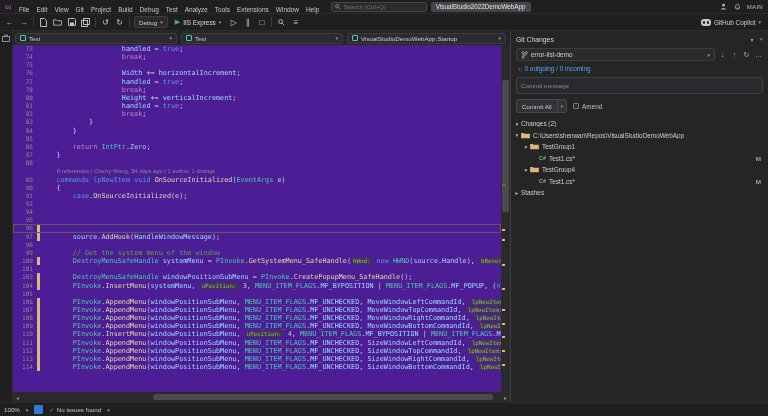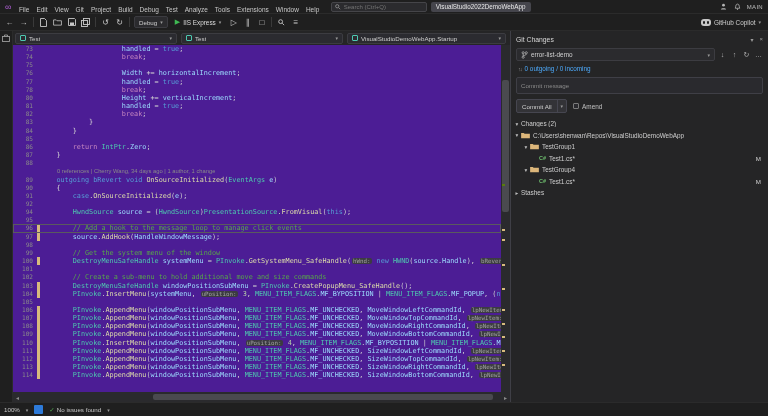--- a/index.html
+++ b/index.html
@@ -298,51 +298,49 @@
               <div class="code"></div>
             </div>
             <div class="cl lens">
               <div class="gut"></div>
               <div class="chg"></div>
               <div class="code">0 references | Cherry Wang, 34 days ago | 1 author, 1 change</div>
             </div>
             <div class="cl">
               <div class="gut">89</div>
               <div class="chg"></div>
-              <div class="code">    <span class="k">outgoing</span><span class="p"> </span><span class="k">bRevert</span><span class="p"> </span><span class="k">void</span><span class="p"> </span><span class="m">OnSourceInitialized</span><span class="p">(</span><span class="t">EventArgs</span><span class="p"> </span><span class="v">e</span><span class="p">)</span></div>
+              <div class="code">    <span class="k">commands</span><span class="p"> </span><span class="k">lpNewItem</span><span class="p"> </span><span class="k">void</span><span class="p"> </span><span class="m">OnSourceInitialized</span><span class="p">(</span><span class="t">EventArgs</span><span class="p"> </span><span class="v">e</span><span class="p">)</span></div>
             </div>
             <div class="cl">
               <div class="gut">90</div>
               <div class="chg"></div>
               <div class="code">    <span class="p">{</span></div>
             </div>
             <div class="cl">
               <div class="gut">91</div>
               <div class="chg"></div>
               <div class="code">        <span class="k">case</span><span class="p">.</span><span class="m">OnSourceInitialized</span><span class="p">(</span><span class="v">e</span><span class="p">);</span></div>
             </div>
             <div class="cl">
               <div class="gut">92</div>
               <div class="chg"></div>
               <div class="code"></div>
             </div>
             <div class="cl">
               <div class="gut">94</div>
               <div class="chg"></div>
-              <div class="code">        <span class="t">HwndSource</span><span class="p"> </span><span class="v">source</span><span class="p"> = (</span><span class="t">HwndSource</span><span class="p">)</span><span class="t">PresentationSource</span><span class="p">.</span><span class="m">FromVisual</span><span class="p">(</span><span class="k">this</span><span class="p">);</span></div>
             </div>
             <div class="cl">
               <div class="gut">95</div>
               <div class="chg"></div>
               <div class="code"></div>
             </div>
             <div class="cl cur">
               <div class="gut">96</div>
               <div class="chg on"></div>
-              <div class="code">        <span class="cm">// Add a hook to the message loop to manage click events</span></div>
             </div>
             <div class="cl">
               <div class="gut">97</div>
               <div class="chg on"></div>
               <div class="code">        <span class="v">source</span><span class="p">.</span><span class="m">AddHook</span><span class="p">(</span><span class="v">HandleWindowMessage</span><span class="p">);</span></div>
             </div>
             <div class="cl">
               <div class="gut">98</div>
               <div class="chg"></div>
               <div class="code"></div>
@@ -354,25 +352,20 @@
             </div>
             <div class="cl">
               <div class="gut">100</div>
               <div class="chg on"></div>
               <div class="code">        <span class="t">DestroyMenuSafeHandle</span><span class="p"> </span><span class="v">systemMenu</span><span class="p"> = </span><span class="t">PInvoke</span><span class="p">.</span><span class="m">GetSystemMenu_SafeHandle</span><span class="p">(</span><span class="g">hWnd:</span><span class="p"> </span><span class="k">new</span><span class="p"> </span><span class="t">HWND</span><span class="p">(</span><span class="v">source</span><span class="p">.</span><span class="v">Handle</span><span class="p">), </span><span class="g">bRevert:</span></div>
             </div>
             <div class="cl">
               <div class="gut">101</div>
               <div class="chg"></div>
               <div class="code"></div>
-            </div>
-            <div class="cl">
-              <div class="gut">102</div>
-              <div class="chg"></div>
-              <div class="code">        <span class="cm">// Create a sub-menu to hold additional move and size commands</span></div>
             </div>
             <div class="cl">
               <div class="gut">103</div>
               <div class="chg on"></div>
               <div class="code">        <span class="t">DestroyMenuSafeHandle</span><span class="p"> </span><span class="v">windowPositionSubMenu</span><span class="p"> = </span><span class="t">PInvoke</span><span class="p">.</span><span class="m">CreatePopupMenu_SafeHandle</span><span class="p">();</span></div>
             </div>
             <div class="cl">
               <div class="gut">104</div>
               <div class="chg on"></div>
               <div class="code">        <span class="t">PInvoke</span><span class="p">.</span><span class="m">InsertMenu</span><span class="p">(</span><span class="v">systemMenu</span><span class="p">, </span><span class="g">uPosition:</span><span class="p"> </span><span class="n">3</span><span class="p">, </span><span class="t">MENU_ITEM_FLAGS</span><span class="p">.</span><span class="v">MF_BYPOSITION</span><span class="p"> | </span><span class="t">MENU_ITEM_FLAGS</span><span class="p">.</span><span class="v">MF_POPUP</span><span class="p">, (</span><span class="k">nuint</span></div>

